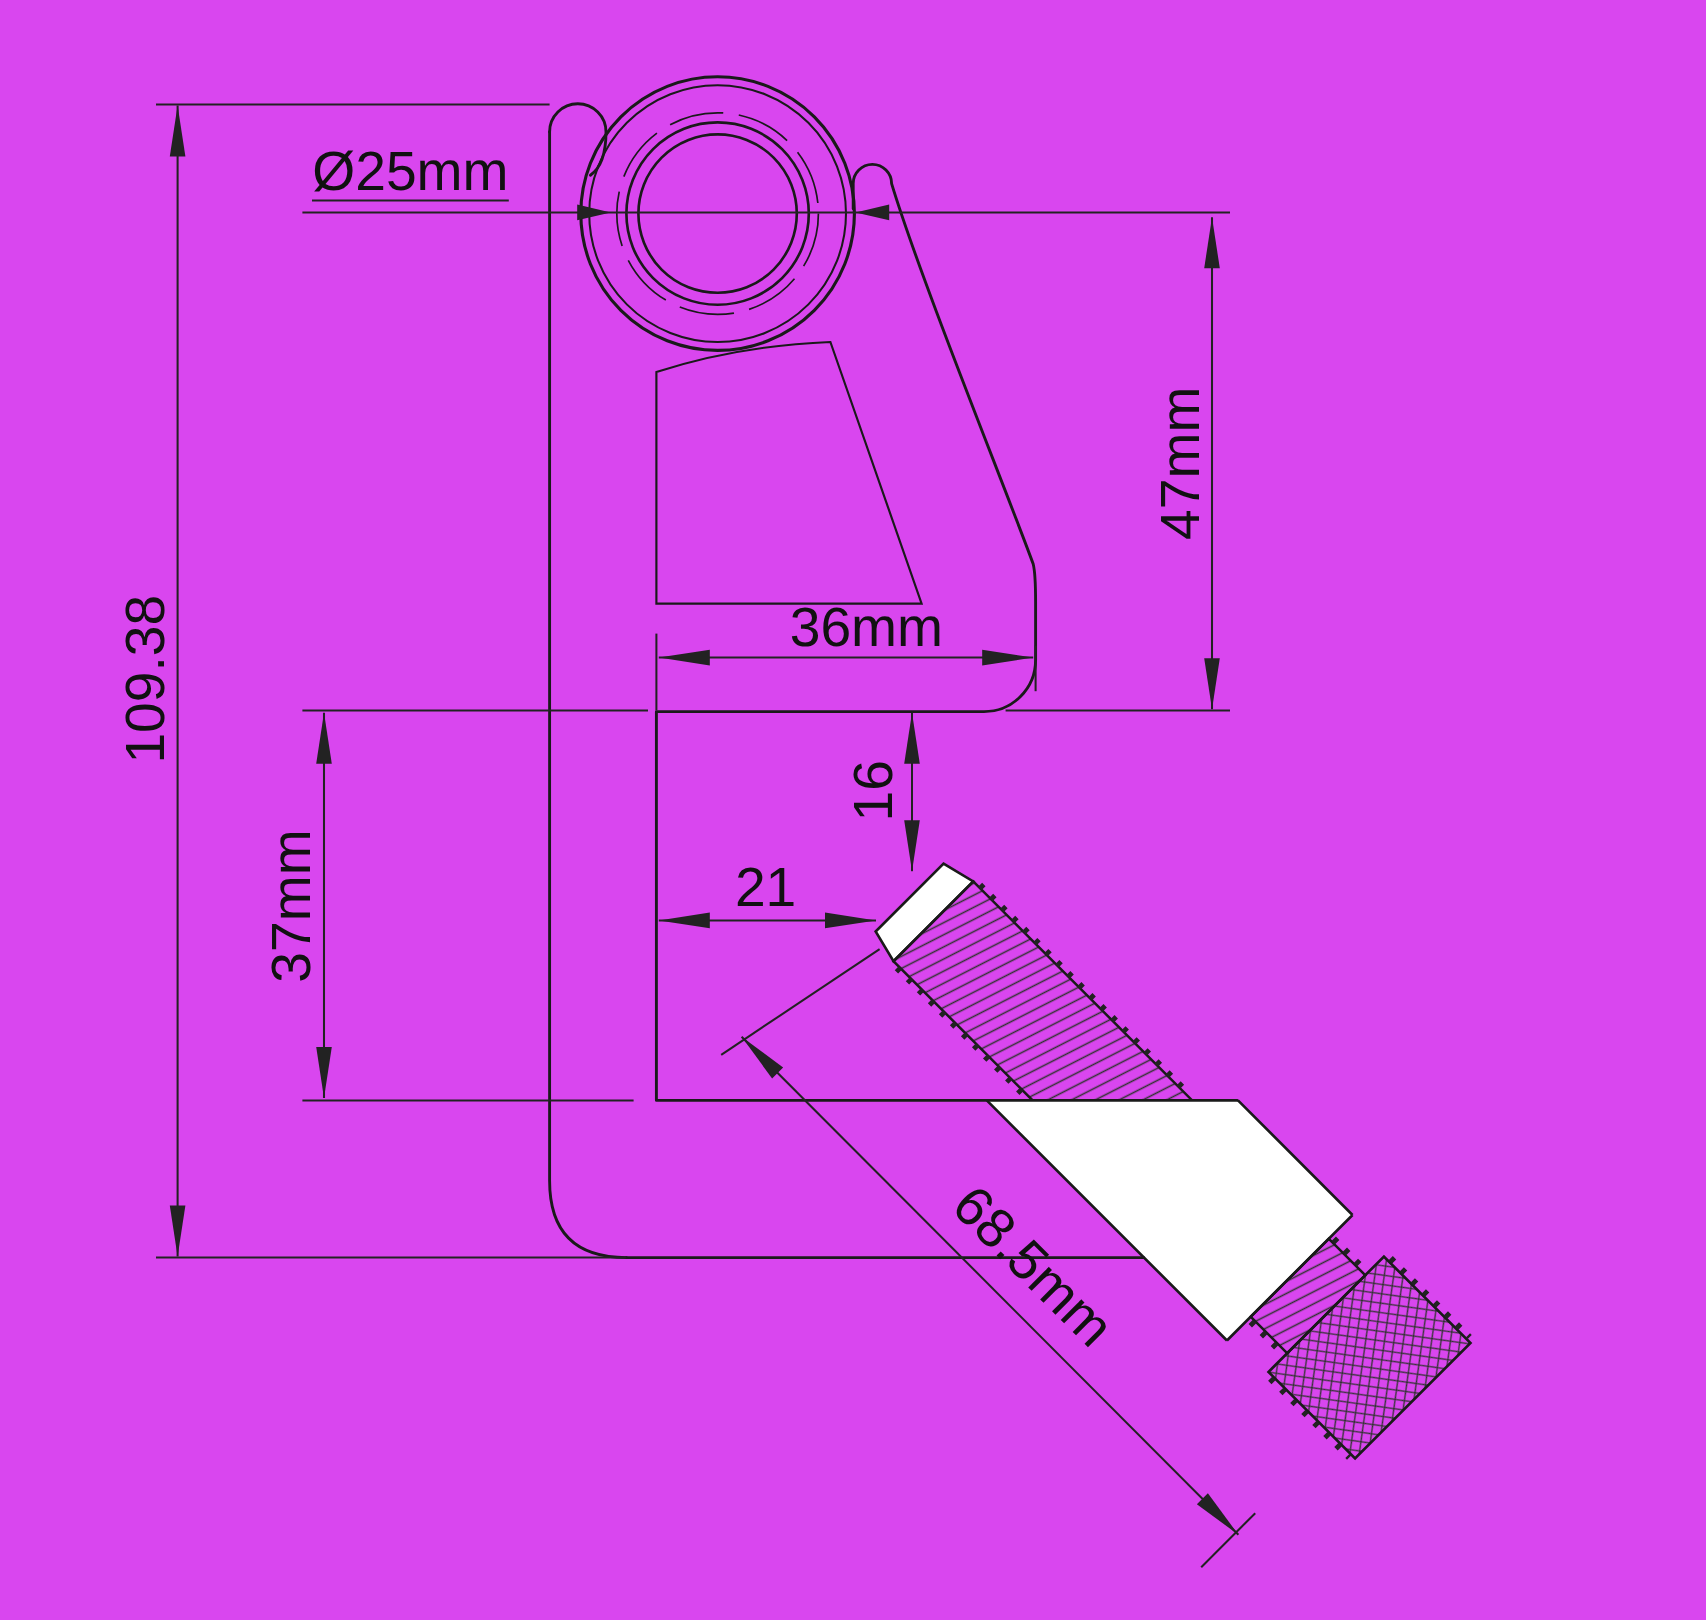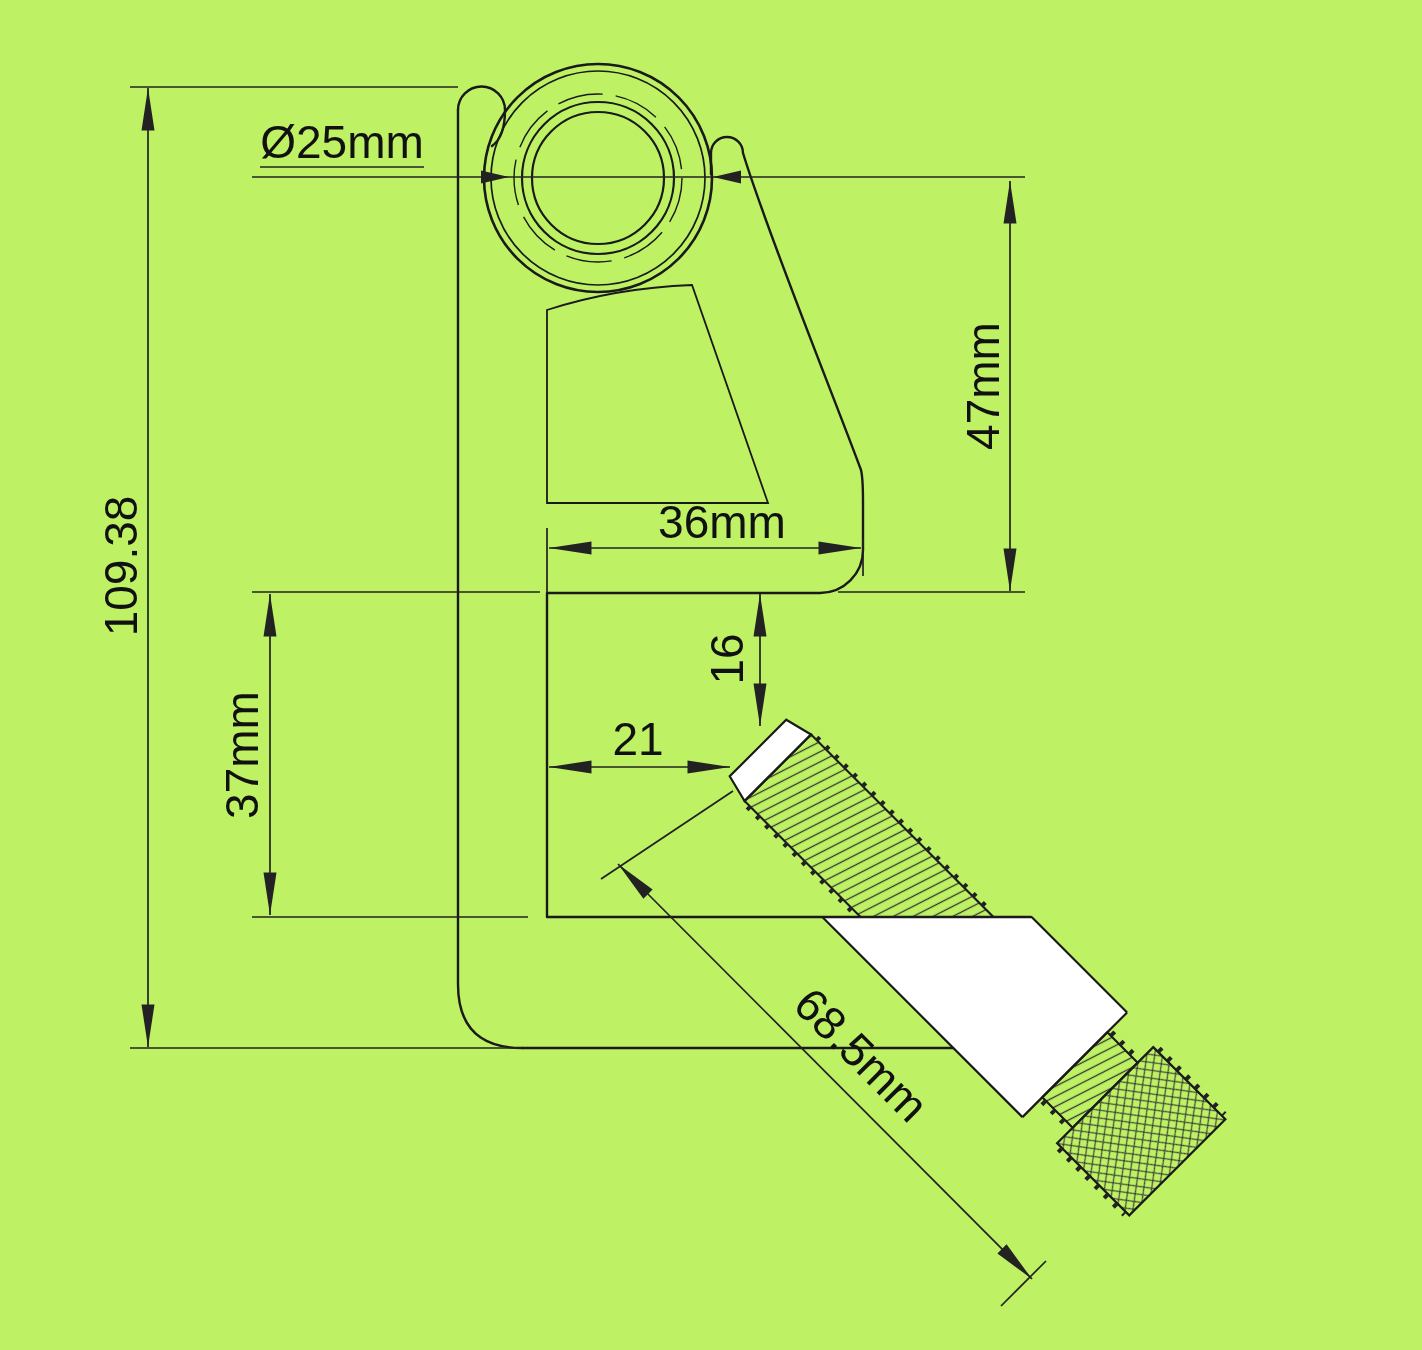--- a/index.html
+++ b/index.html
@@ -1,16 +1,16 @@
 <!DOCTYPE html>
 <html><head>
 <meta charset="utf-8">
 <style>
   html,body{margin:0;padding:0;background:#ffffff;}
-  .stage{position:relative;width:1422px;height:1350px;background:#bef264;overflow:hidden;
+  .stage{position:relative;width:1422px;height:1350px;background:#d946ef;overflow:hidden;
          font-family:"Liberation Sans", sans-serif;}
   svg{position:absolute;left:0;top:0;}
   .obj{stroke:#1a1a1a;stroke-width:2.4;fill:none;stroke-linecap:round;stroke-linejoin:round;}
   .objthin{stroke:#1a1a1a;stroke-width:1.8;fill:none;}
   .dim{stroke:#222222;stroke-width:1.7;fill:none;stroke-linecap:butt;}
   .dimtxt{font-family:"Liberation Sans", sans-serif;font-size:46px;fill:#111111;}
   .serr{stroke:#222222;stroke-width:5;stroke-dasharray:4 9;fill:none;}
 </style>
 </head>
 <body>

